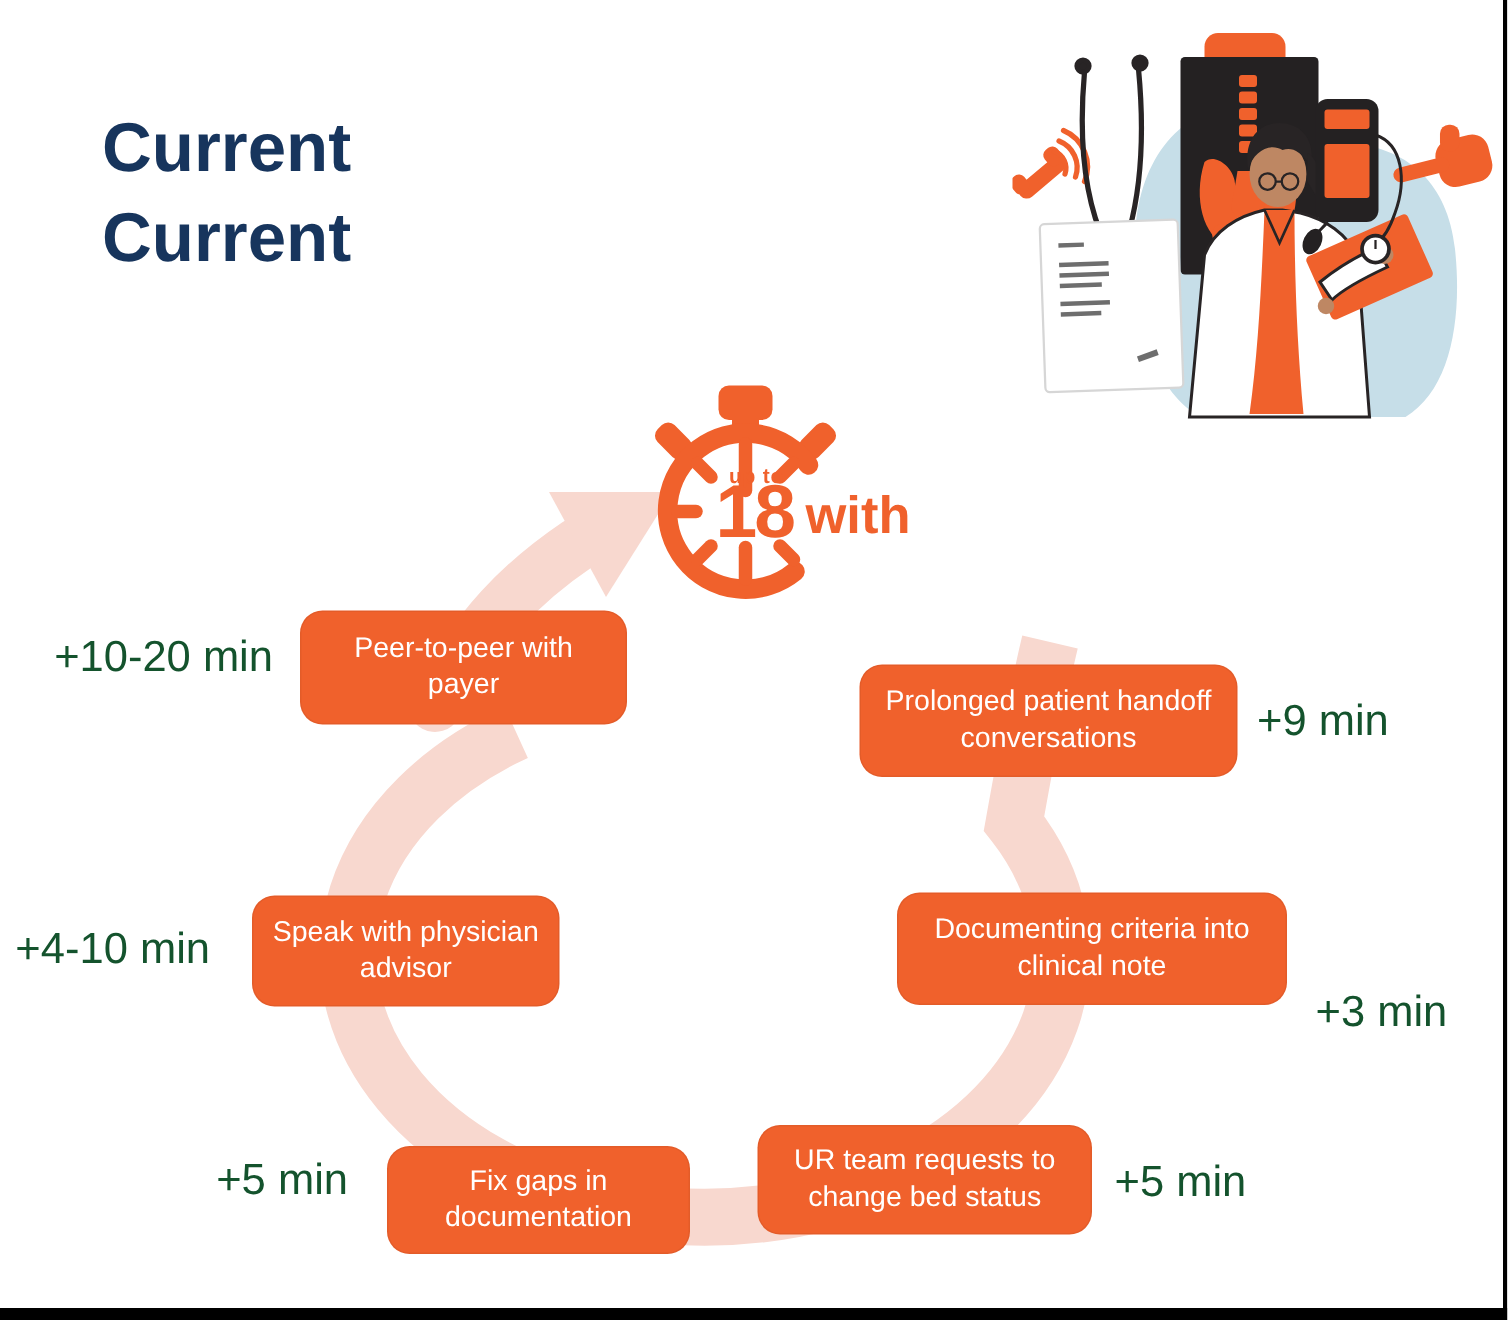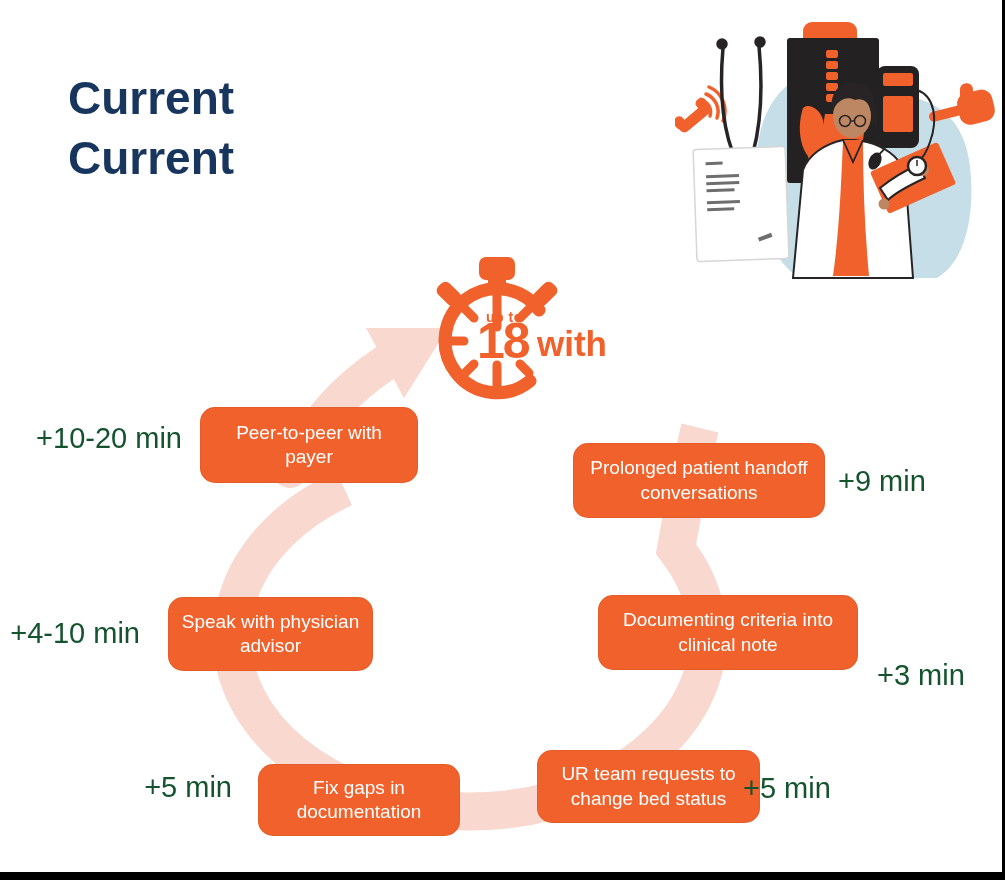--- a/index.html
+++ b/index.html
@@ -19,21 +19,21 @@
     color:#ffffff;font-size:19px;line-height:1.28;text-align:center;
     display:flex;align-items:center;justify-content:flex-start;
     padding:20px 10px;box-sizing:border-box;
     box-shadow:inset 0 0 0 1px rgba(0,0,0,0.05);
   }
   #box-0{left:200px;top:407px;width:218px;height:76px;}
   #box-1{left:573px;top:443px;width:252px;height:75px;}
   #box-2{left:168px;top:597px;width:205px;height:74px;}
   #box-3{left:598px;top:595px;width:260px;height:75px;}
   #box-4{left:258px;top:748px;width:202px;height:72px;margin-top:16px;}
-  #box-5{left:505px;top:750px;width:223px;height:73px;margin-left:32px;}
+  #box-5{left:505px;top:750px;width:223px;height:73px;}
   
   .time-label{
     position:absolute;z-index:2;color:#14532d;font-size:29px;line-height:34px;white-space:nowrap;
   }
   #time-0{right:823px;top:421px;}
   #time-1{left:838px;top:464px;}
   #time-2{right:865px;top:616px;}
   #time-3{left:877px;top:618px;margin-top:40px;}
   #time-4{right:773px;top:770px;}
   #time-5{left:743px;top:771px;}

